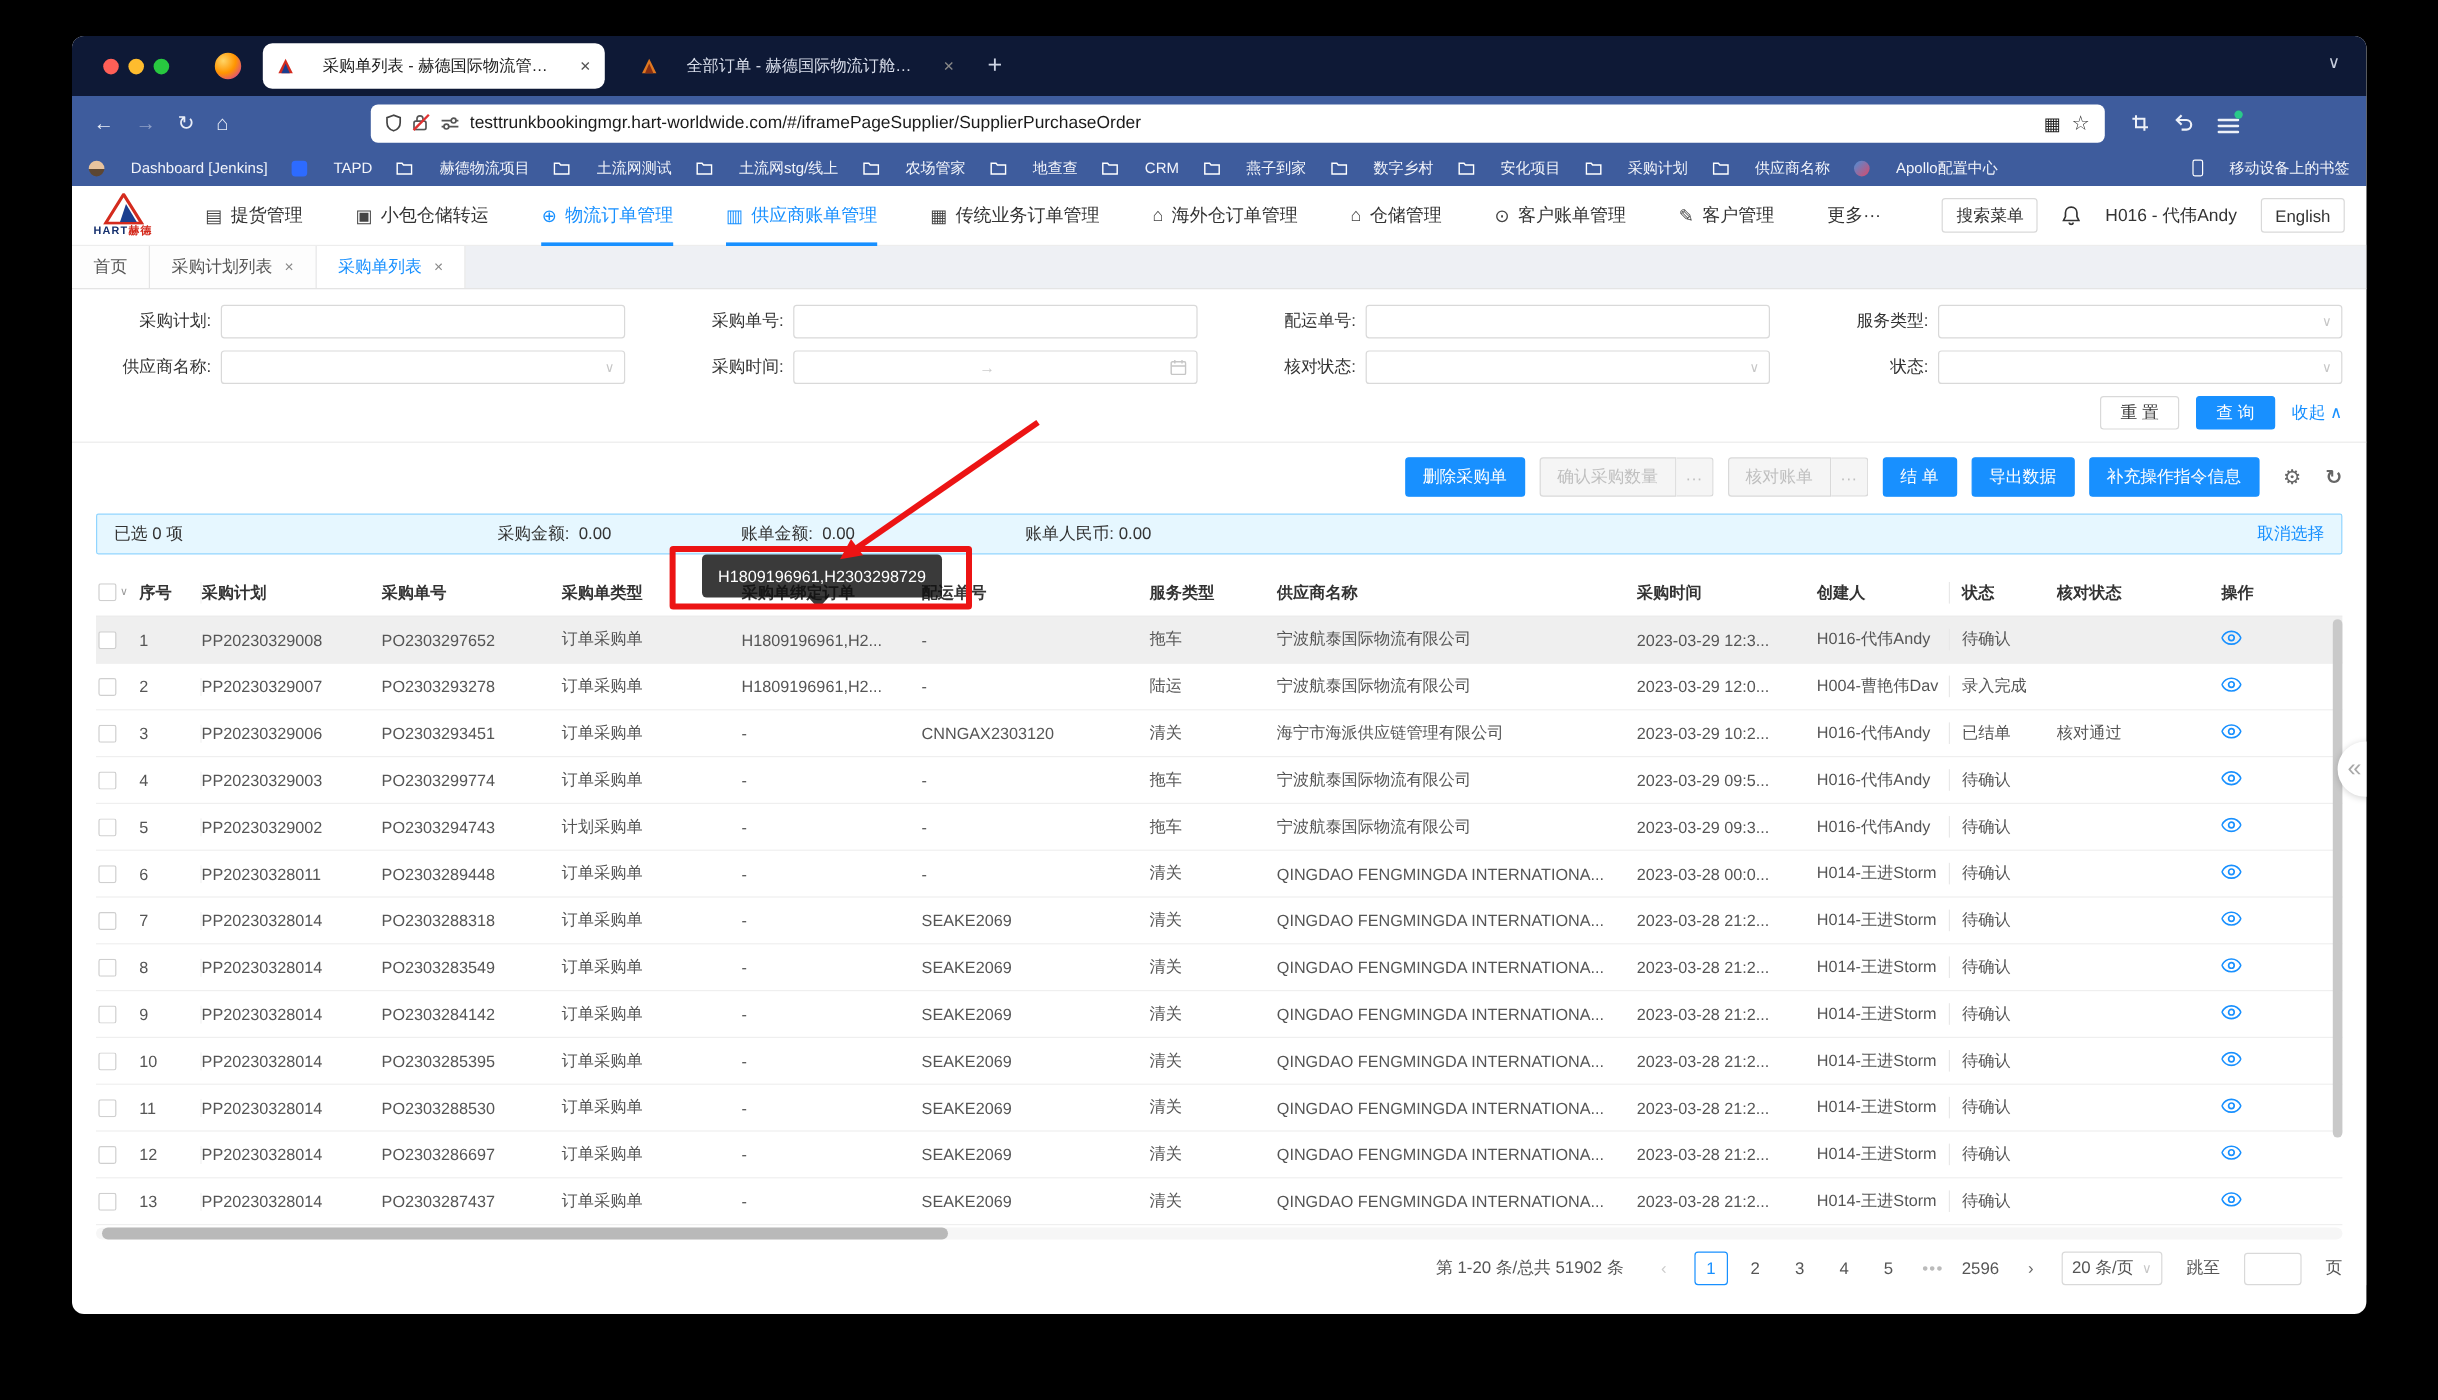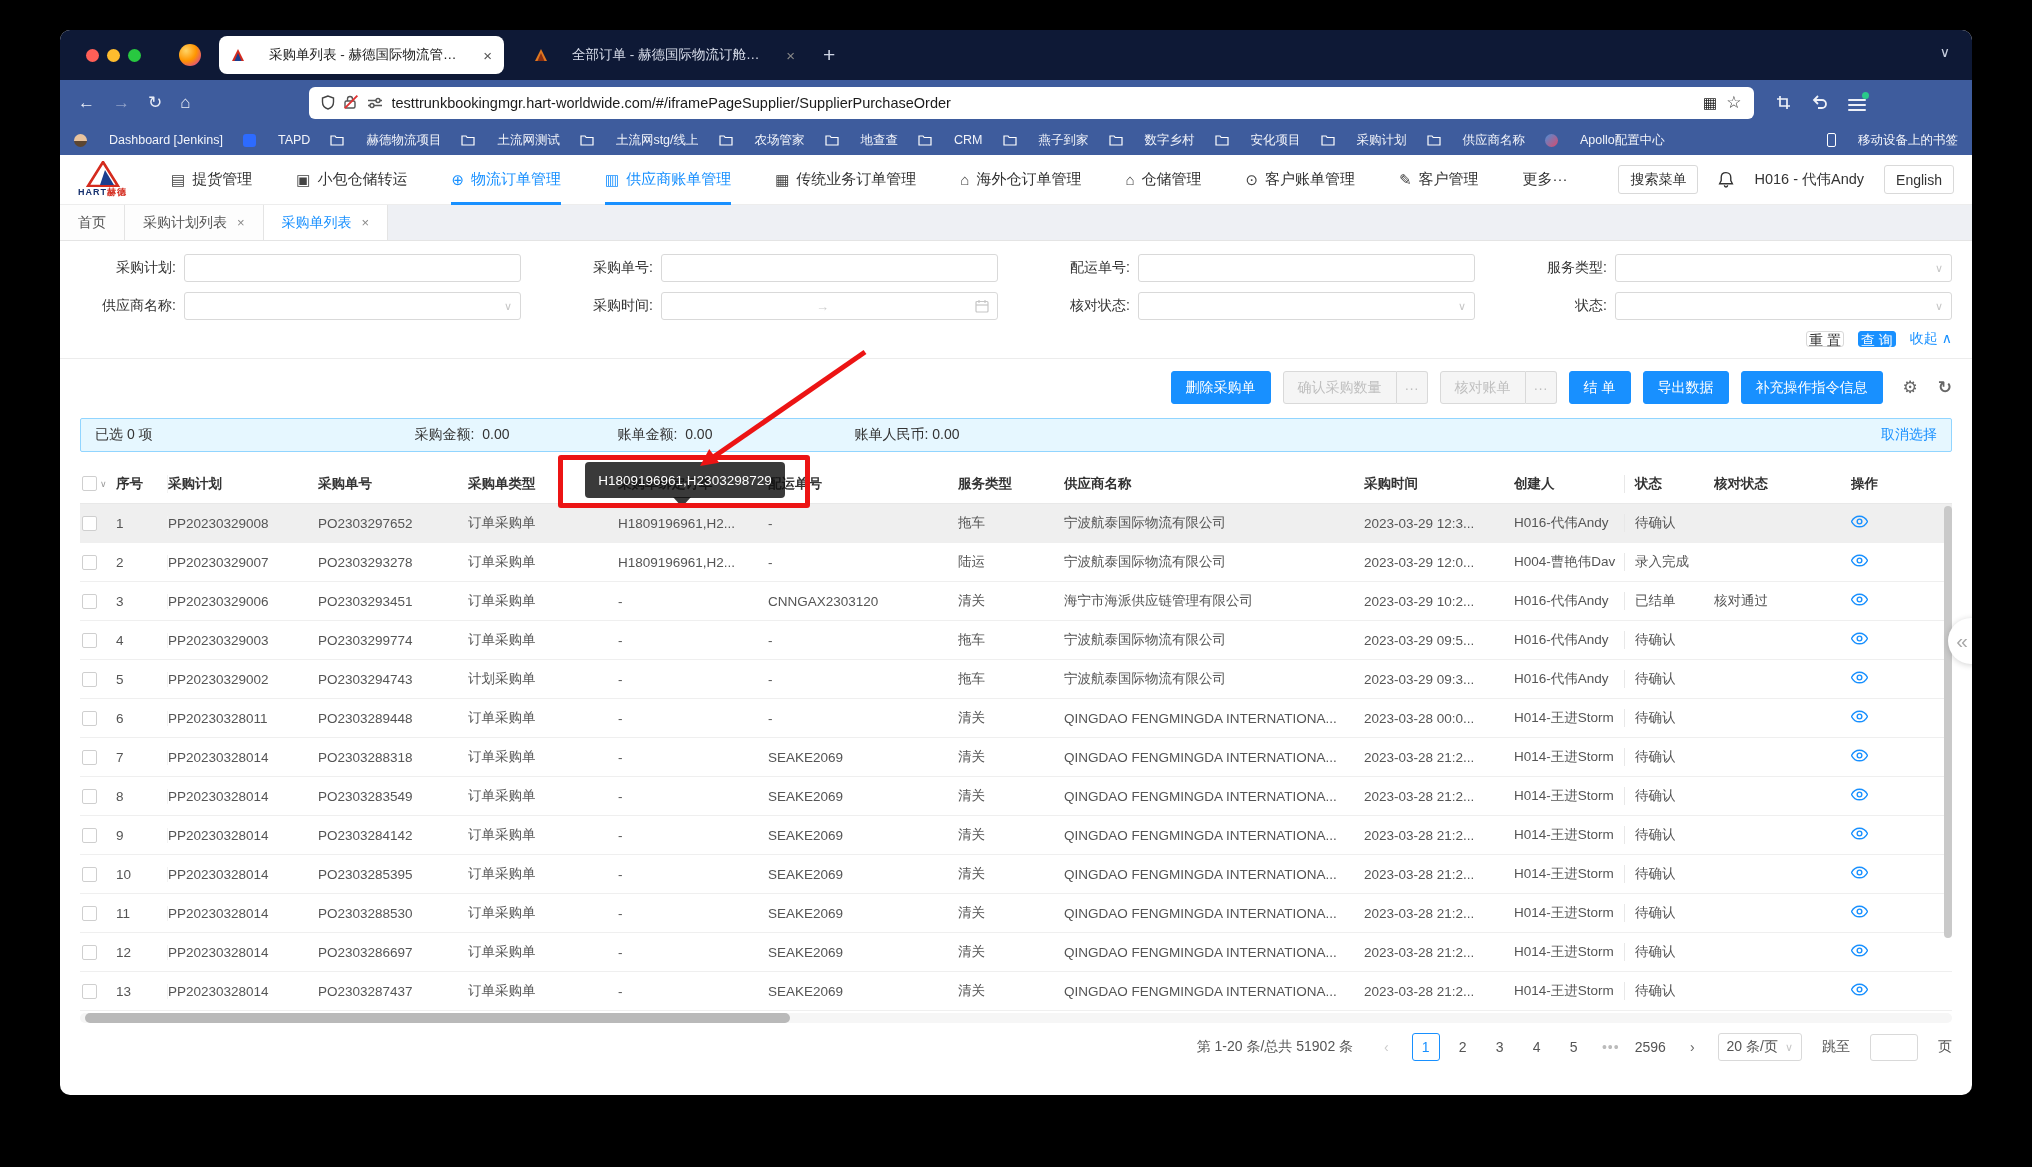--- a/index.html
+++ b/index.html
@@ -73,21 +73,21 @@
   .frow { display:grid; grid-template-columns:repeat(4,1fr); column-gap:36px; margin-bottom:10px; }
   .field { display:flex; align-items:center; }
   .field .flabel { width:96px; text-align:right; margin-right:8px; font-size:14px; color:#333; white-space:nowrap; flex:0 0 auto; }
   .f-input, .f-select { flex:1; height:28px; border:1px solid #d9d9d9; border-radius:3px; background:#fff;
     font-size:13px; padding:0 8px; position:relative; }
   .f-select { display:flex; align-items:center; justify-content:flex-end; color:#c6c6c6; }
   .sel-arrow { font-size:11px; color:#c6c6c6; }
   .f-date { justify-content:space-between; }
   .date-arrow { margin:0 auto; color:#ccc; font-size:13px; }
   .fbtns { display:flex; justify-content:flex-end; align-items:center; gap:14px; margin-top:2px; }
-  .btn { height:16px; padding:0 2px; border-radius:3px; font-size:14px; font-family:inherit; border:1px solid transparent; }
+  .btn { height:28px; padding:0 16px; border-radius:3px; font-size:14px; font-family:inherit; border:1px solid transparent; }
   .btn.default { background:#fff; border-color:#d9d9d9; color:#333; }
   .btn.primary { background:#1890ff; border-color:#1890ff; color:#fff; }
   .link-blue { color:#1890ff; font-size:14px; }
 
   .toolbar { margin:12px 20px 0; display:flex; justify-content:flex-end; align-items:center; gap:12px; }
   .tbtn { height:33px; padding:0 14px; font-size:14px; border-radius:3px; font-family:inherit; }
   .tbtn.primary { background:#1890ff; color:#fff; border:1px solid #1890ff; }
   .tbtn.disabled { background:#f5f5f5; color:#bfbfbf; border:1px solid #d9d9d9;text-align:center; }
   .tgroup { display:flex; }
   .tgroup .tbtn:first-child { border-radius:3px 0 0 3px; }

